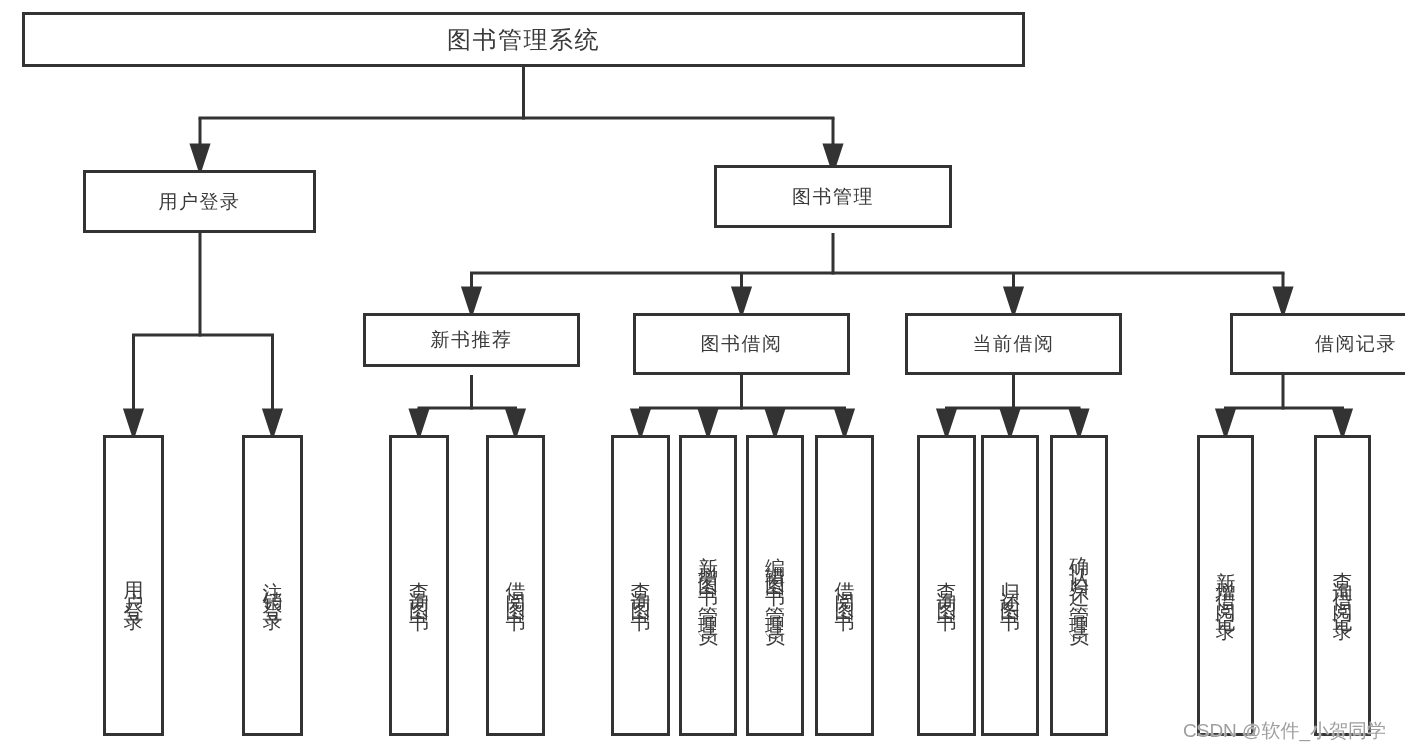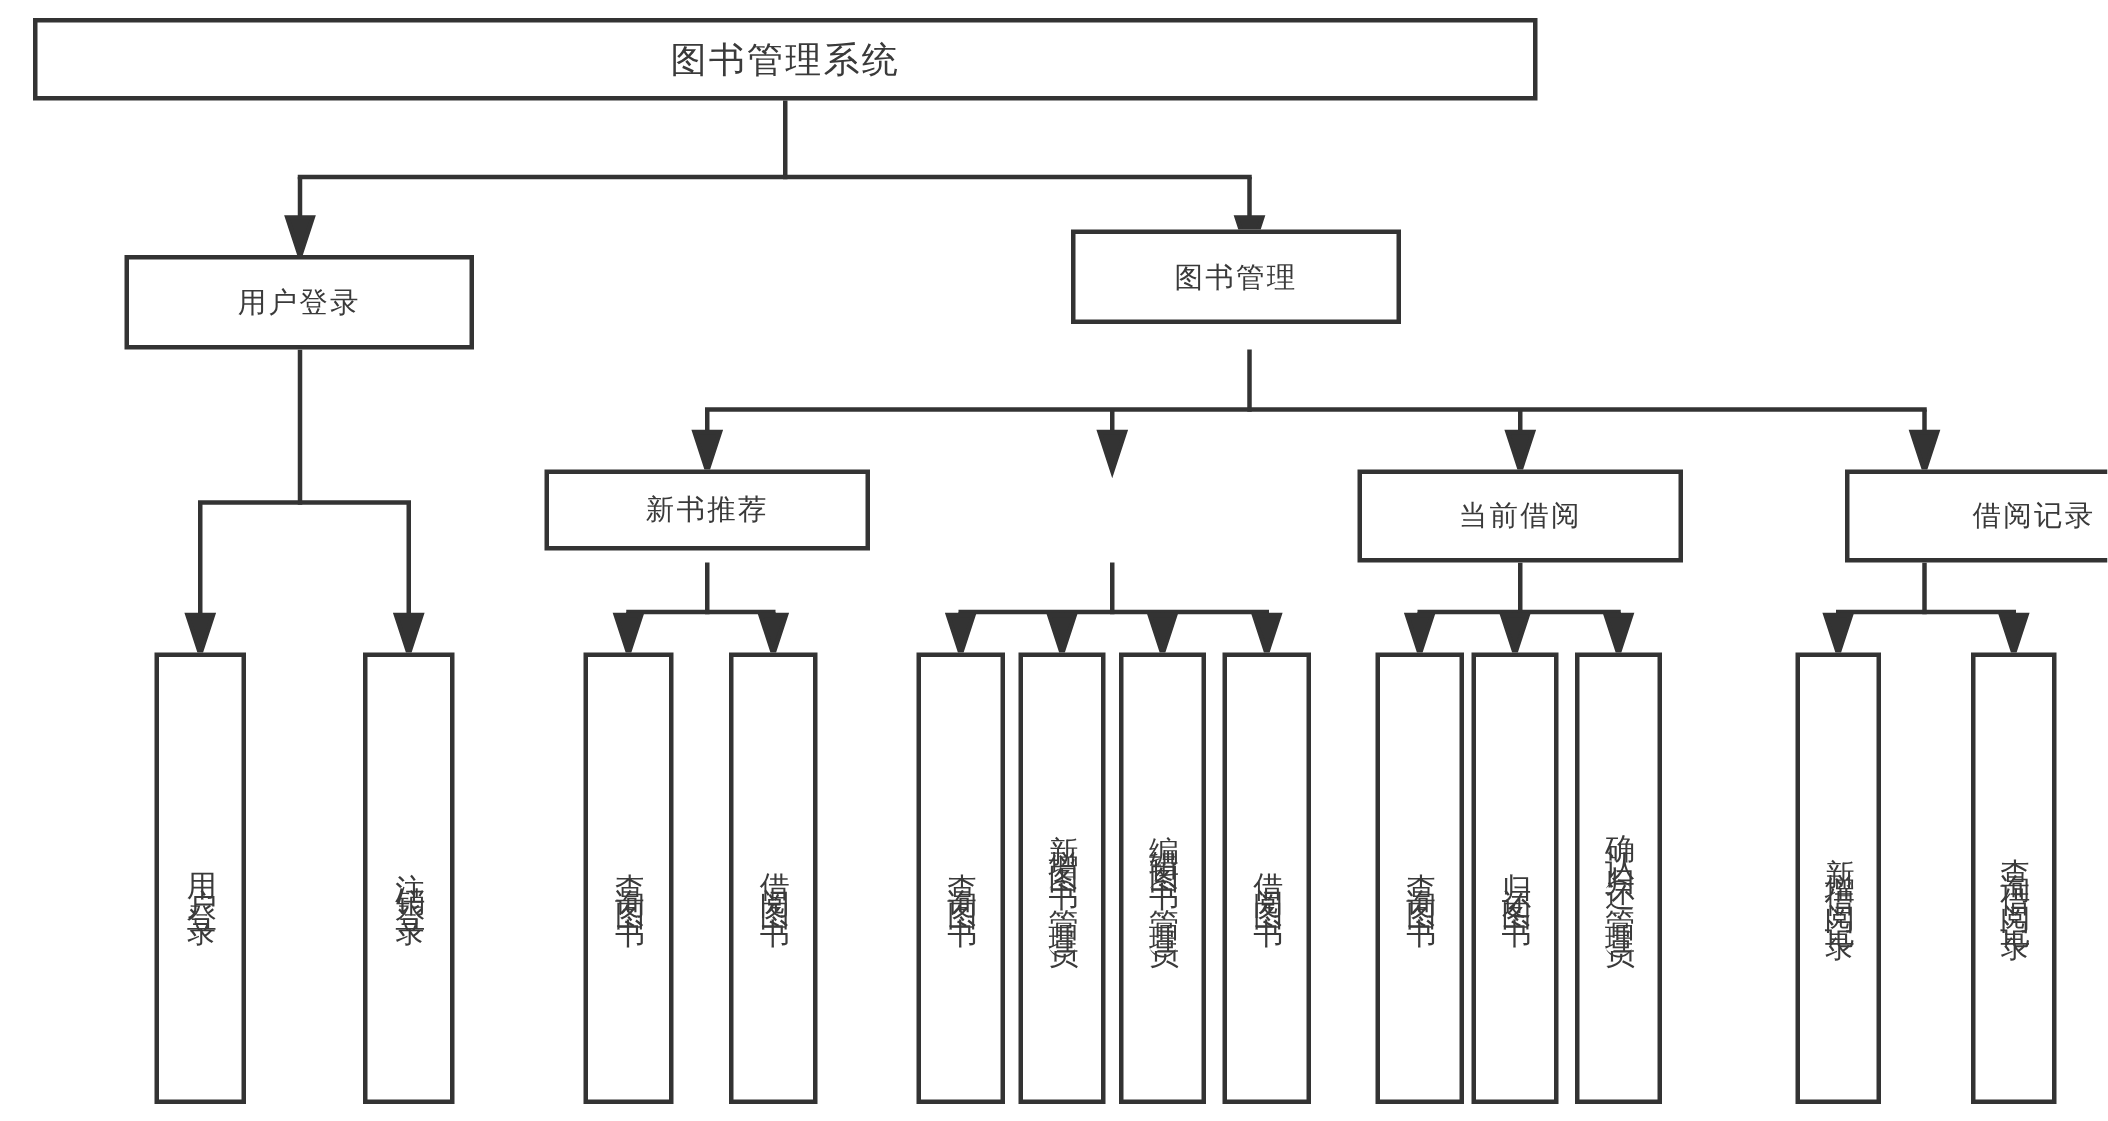--- a/index.html
+++ b/index.html
@@ -112,26 +112,29 @@
     </g>
   </svg>
 
   <div class="node" style="left:22px;top:12px;width:1003px;height:55px;">
     <span class="h-label root-label">图书管理系统</span>
   </div>
 
   <div class="node" style="left:83px;top:170px;width:233px;height:63px;">
     <span class="h-label">用户登录</span>
   </div>
-  <div class="node" style="left:714px;top:153px;width:220px;height:63px;">
+  <div class="node" style="left:714px;top:165px;width:238px;height:63px;">
     <span class="h-label">图书管理</span>
   </div>
 
   <div class="node" style="left:363px;top:313px;width:217px;height:54px;">
     <span class="h-label">新书推荐</span>
+  </div>
+  <div class="node" style="left:633px;top:313px;width:217px;height:62px;">
+    <span class="h-label">图书借阅</span>
   </div>
   <div class="node" style="left:905px;top:313px;width:217px;height:62px;">
     <span class="h-label">当前借阅</span>
   </div>
   <div class="node" style="left:1230px;top:313px;width:252px;height:62px;">
     <span class="h-label">借阅记录</span>
   </div>
 
   <div class="node" style="left:103px;top:435px;width:61px;height:301px;">
     <span class="v-label">用户登录</span>
@@ -170,14 +173,15 @@
     <span class="v-label">确认归还（管理员）</span>
   </div>
 
   <div class="node" style="left:1197px;top:435px;width:57px;height:301px;">
     <span class="v-label">新增借阅记录</span>
   </div>
   <div class="node" style="left:1314px;top:435px;width:57px;height:301px;">
     <span class="v-label">查询借阅记录</span>
   </div>
 
+  <div class="watermark">CSDN @软件_小贺同学</div>
 
 </div>
 
 </body></html>

